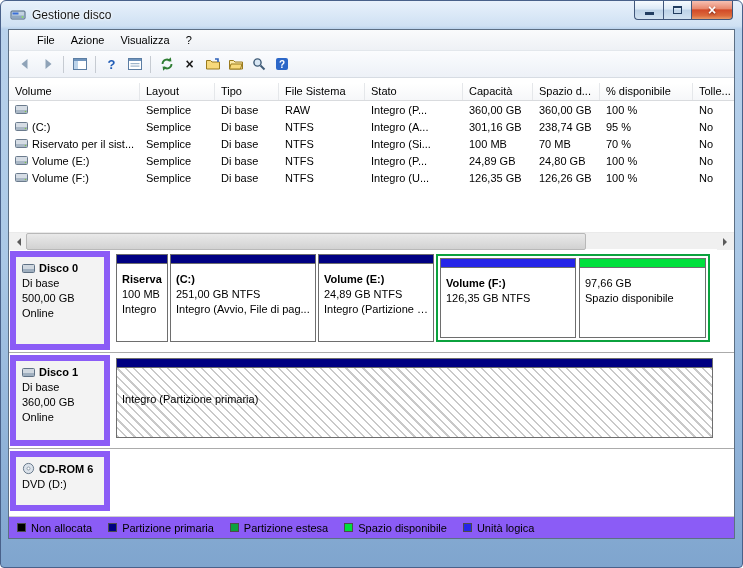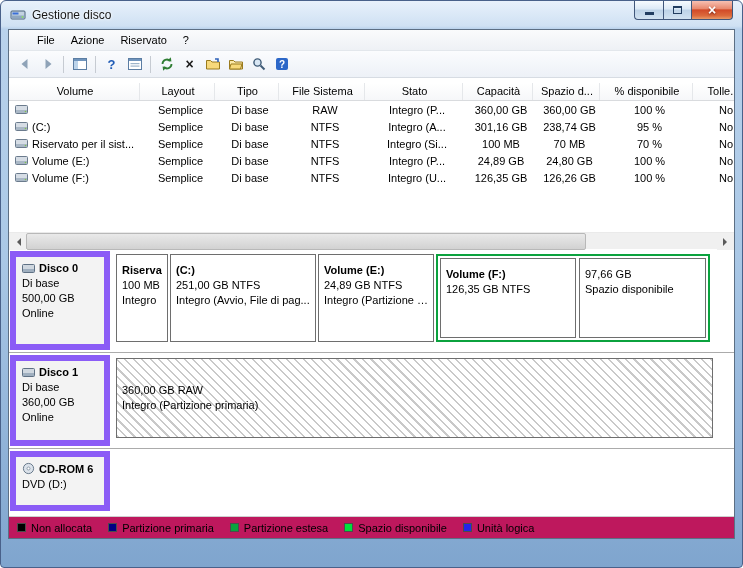--- a/index.html
+++ b/index.html
@@ -32,21 +32,21 @@
   .menu-item{ padding:3px 8px; }
 
   .toolbar{ height:27px; flex:none; background:linear-gradient(#fbfcfe,#edf1f7); border-bottom:1px solid #d7dce3;
     display:flex; align-items:center; padding-left:4px; }
   .tbtn{ width:23px; height:22px; display:flex; align-items:center; justify-content:center; border-radius:2px; }
   .tsep{ width:1px; height:17px; background:#c6cbd2; margin:0 4px; flex:none; }
   .qmark{ font-size:13px; font-weight:bold; color:#1f5bb5; }
   .xmark{ font-size:14px; font-weight:bold; color:#1a1a1a; line-height:14px; }
 
   
-  .listview{ height:154px; flex:none; background:#fff; padding-top:5px; overflow:hidden;text-align:center; }
+  .listview{ height:154px; flex:none; background:#fff; padding-top:5px; overflow:hidden; }
   .lv-header{ display:flex; height:18px; overflow:hidden; border-bottom:1px solid #d9dbde;
     background:linear-gradient(#ffffff,#f6f7f9); white-space:nowrap; }
   .hcell{ flex:none; padding:2px 4px 0 6px; border-right:1px solid #e5e7ea; overflow:hidden; }
   .lv-row{ display:flex; height:17px; align-items:center; overflow:hidden; white-space:nowrap; }
   .cell{ flex:none; padding-left:6px; overflow:hidden; text-overflow:ellipsis; }
   .volcell{ display:flex; align-items:center; gap:4px; }
   .volcell span{ overflow:hidden; text-overflow:ellipsis; white-space:nowrap; }
   .c0{width:131px}.c1{width:75px}.c2{width:64px}.c3{width:86px}.c4{width:98px}
   .c5{width:70px}.c6{width:67px}.c7{width:93px}.c8{width:60px}
 
@@ -59,32 +59,32 @@
   .sb-thumb{ position:absolute; left:17px; top:0; width:560px; height:17px;
     background:linear-gradient(#e9e9e9,#d2d2d2); border:1px solid #b8b8b8; border-radius:2px; }
 
   
   .graph{ flex:1; background:#fff; overflow:hidden; }
   .disk-row{ display:flex; border-bottom:1px solid #ababab; box-shadow:0 1px 0 #fff; }
   .disk-label{ width:100px; flex:none; margin:2px 0 2px 1px; background:#f3f3f3; border:6px solid #8b5cf6; padding:5px 6px; overflow:hidden; }
   .disk-name{ font-weight:bold; display:flex; align-items:center; gap:4px; margin-bottom:2px; white-space:nowrap; }
   .disk-line{ line-height:15px; white-space:nowrap; }
   .part-area{ display:flex; margin-left:6px; padding-top:5px; gap:2px; align-items:flex-start; }
-  .part{ border:1px solid #6e6e6e; background:#fff; display:flex; flex-direction:row; overflow:hidden; }
+  .part{ border:1px solid #6e6e6e; background:#fff; display:flex; flex-direction:column; overflow:hidden; }
   .part-strip{ height:9px; flex:none; border-bottom:1px solid #6e6e6e; }
   .part-body{ flex:1; padding:8px 5px 0; overflow:hidden; }
   .part-body div{ line-height:15px; white-space:nowrap; overflow:hidden; text-overflow:ellipsis; }
   .part-title{ font-weight:bold; }
   .ext{ border:2px solid #0ba23e; padding:2px; display:flex; gap:3px; background:#fff; }
   .ext .part{ height:100%; }
   .hatch{ background-image:repeating-linear-gradient(45deg,#c9c9c9 0 1.5px,transparent 1.5px 6px); }
   .pad-deep{ padding-top:24px; }
 
   
-  .legend{ height:22px; flex:none; background:#be185d; border-top:1px solid #cfcfcf;
+  .legend{ height:22px; flex:none; background:#8b5cf6; border-top:1px solid #cfcfcf;
     display:flex; align-items:center; padding-left:8px; gap:16px; }
   .leg-item{ display:flex; align-items:center; gap:5px; white-space:nowrap; }
   .swatch{ width:9px; height:9px; border:1px solid #4c4c4c; flex:none; }
 </style>
 </head>
 <body>
 
 <div class="window">
 
   <div class="titlebar">
@@ -108,21 +108,21 @@
           <span class="closeg">×</span>
         </div>
     </div>
   </div>
 
   <div class="content">
 
     <div class="menubar">
       <span class="menu-item">File</span>
       <span class="menu-item">Azione</span>
-      <span class="menu-item">Riservato</span>
+      <span class="menu-item">Visualizza</span>
       <span class="menu-item">?</span>
     </div>
 
     <div class="toolbar">
       <span class="tbtn">
         <svg width="16" height="16" viewBox="0 0 16 16">
             <path d="M10.5 3 L4.5 8 L10.5 13 Z" fill="#8fa3b8"></path>
           </svg>
       </span>
       <span class="tbtn">
@@ -372,21 +372,20 @@
               <span>Disco 1</span>
             </div>
           <div class="disk-line">Di base</div>
           <div class="disk-line">360,00 GB</div>
           <div class="disk-line">Online</div>
         </div>
         <div class="part-area">
           <div class="part" style="width:597px;height:80px">
             <div class="part-strip" style="background-color: rgb(0, 0, 130);"></div>
             <div class="part-body hatch pad-deep">
-              <div>360,00 GB RAW</div>
               <div>Integro (Partizione primaria)</div>
             </div>
           </div>
         </div>
       </div>
 
       <div class="disk-row" style="height:64px;border-bottom:none;box-shadow:none">
         <div class="disk-label">
           <div class="disk-name">
               <svg width="13" height="13" viewBox="0 0 14 14">

